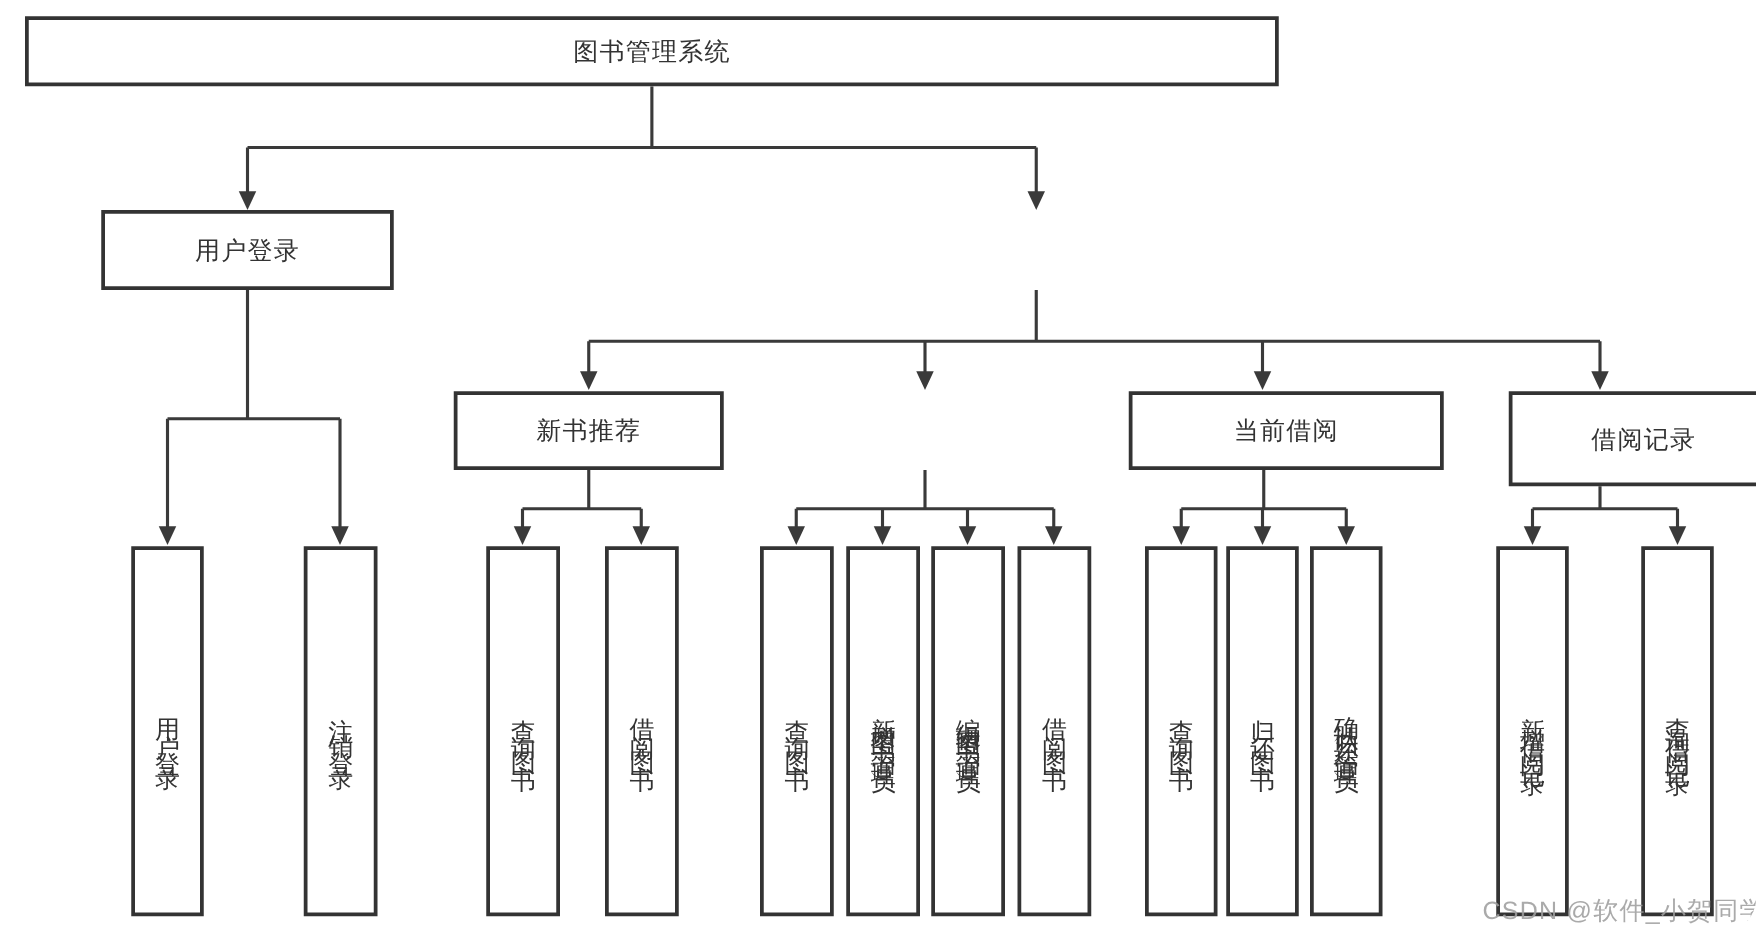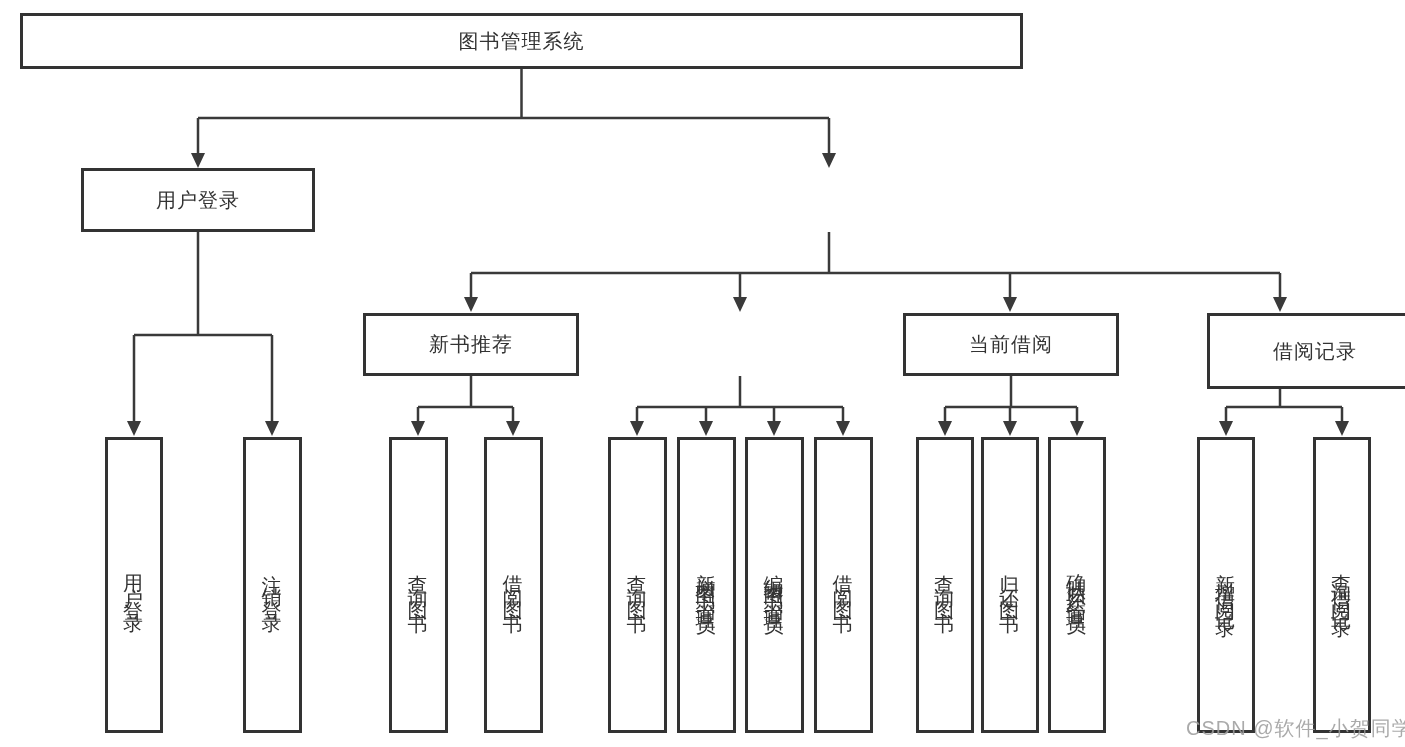--- a/index.html
+++ b/index.html
@@ -3,20 +3,21 @@
 <meta charset="utf-8">
 <style>
   html, body { margin: 0; padding: 0; background: #ffffff; }
   .canvas {
     position: relative;
     width: 1405px;
     height: 747px;
     background: #ffffff;
     font-family: "Liberation Sans", "DejaVu Sans", sans-serif;
     overflow: hidden;
+    border-radius: 29px;
   }
   .connector-layer {
     position: absolute;
     left: 0; top: 0;
     width: 1405px; height: 747px;
     pointer-events: none;
   }
   .node {
     position: absolute;
     box-sizing: border-box;
@@ -30,21 +31,21 @@
     letter-spacing: 1px;
     text-align: center;
     white-space: nowrap;
   }
   
   .n-root { left: 20px;   top: 13px;  width: 1003px; height: 56px; }
   .n-l2a  { left: 81px;   top: 168px; width: 234px;  height: 64px; }
   .n-l2b  { left: 712px;  top: 168px; width: 235px;  height: 64px; }
   .n-l3a  { left: 363px;  top: 313px; width: 216px;  height: 63px; text-align: right; }
   .n-l3b  { left: 633px;  top: 313px; width: 215px;  height: 63px; }
-  .n-l3c  { left: 903px;  top: 313px; width: 216px;  height: 63px; }
+  .n-l3c  { left: 903px;  top: 313px; width: 252px;  height: 63px; }
   .n-l3d  { left: 1207px; top: 313px; width: 216px;  height: 76px; }
   
   .vnode {
     top: 437px;
     height: 296px;
     writing-mode: vertical-rl;
     text-orientation: mixed;
     white-space: nowrap;
   }
   .sp4  { letter-spacing: 13px; }

